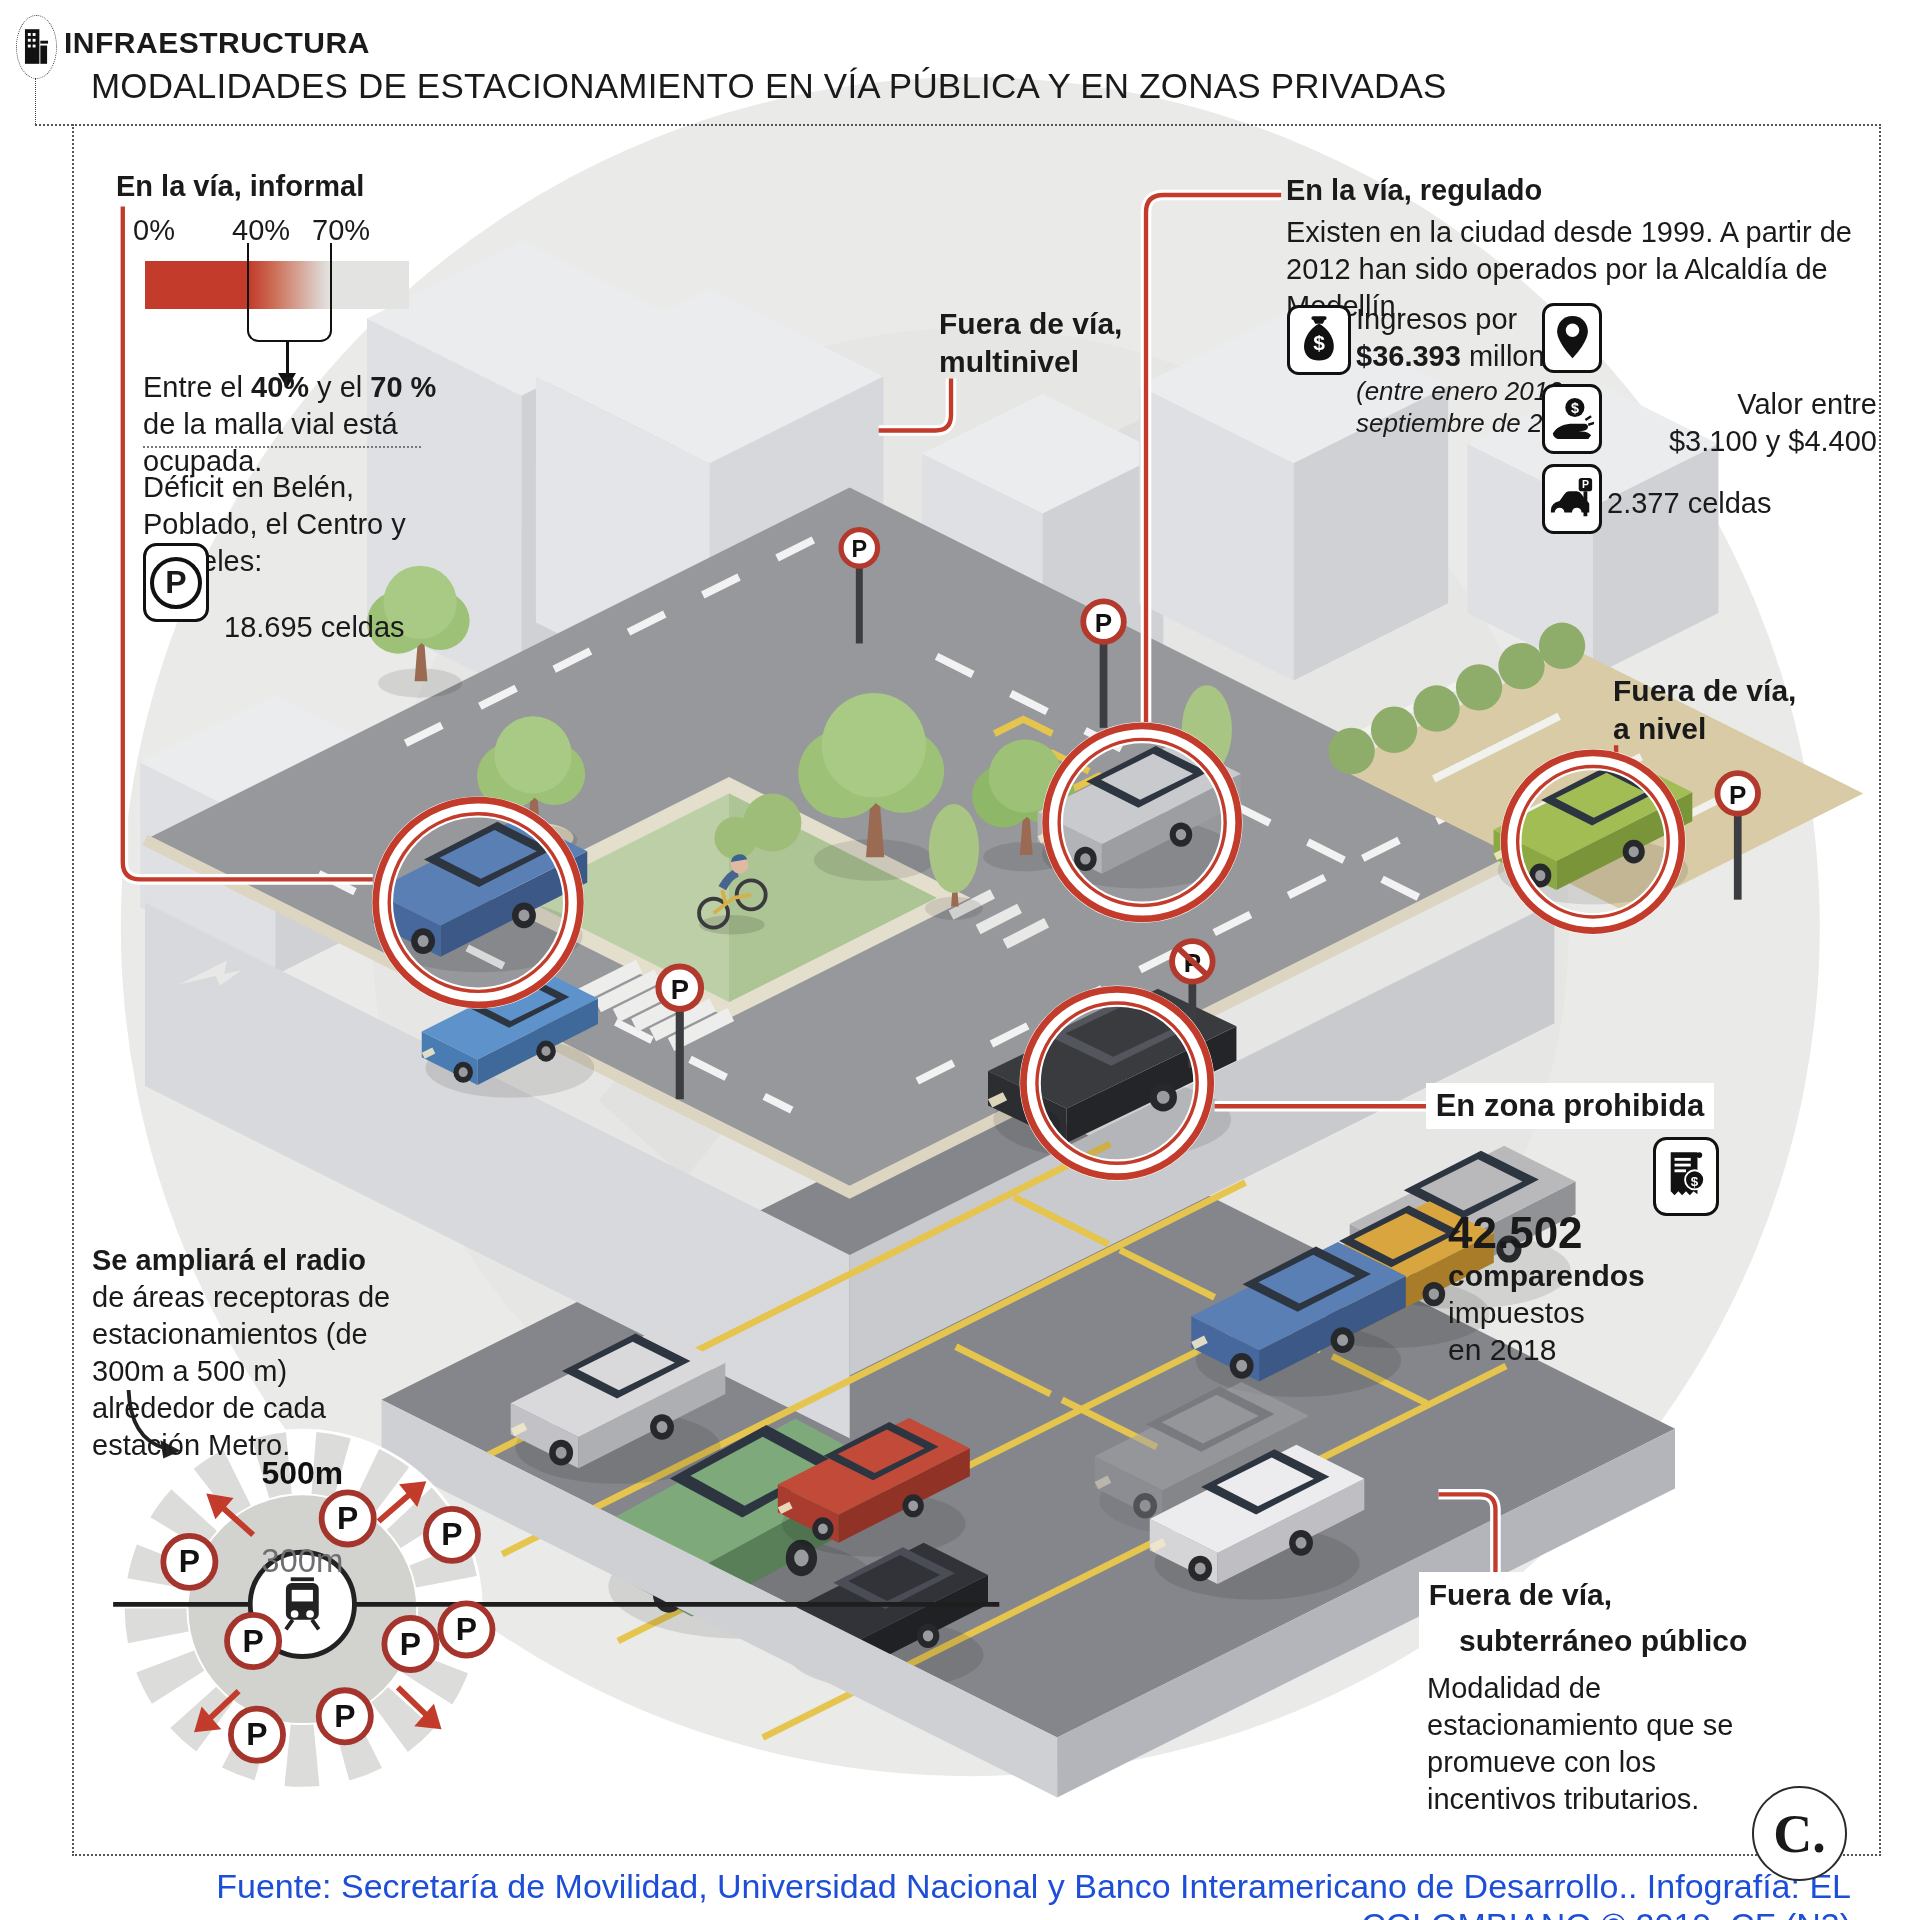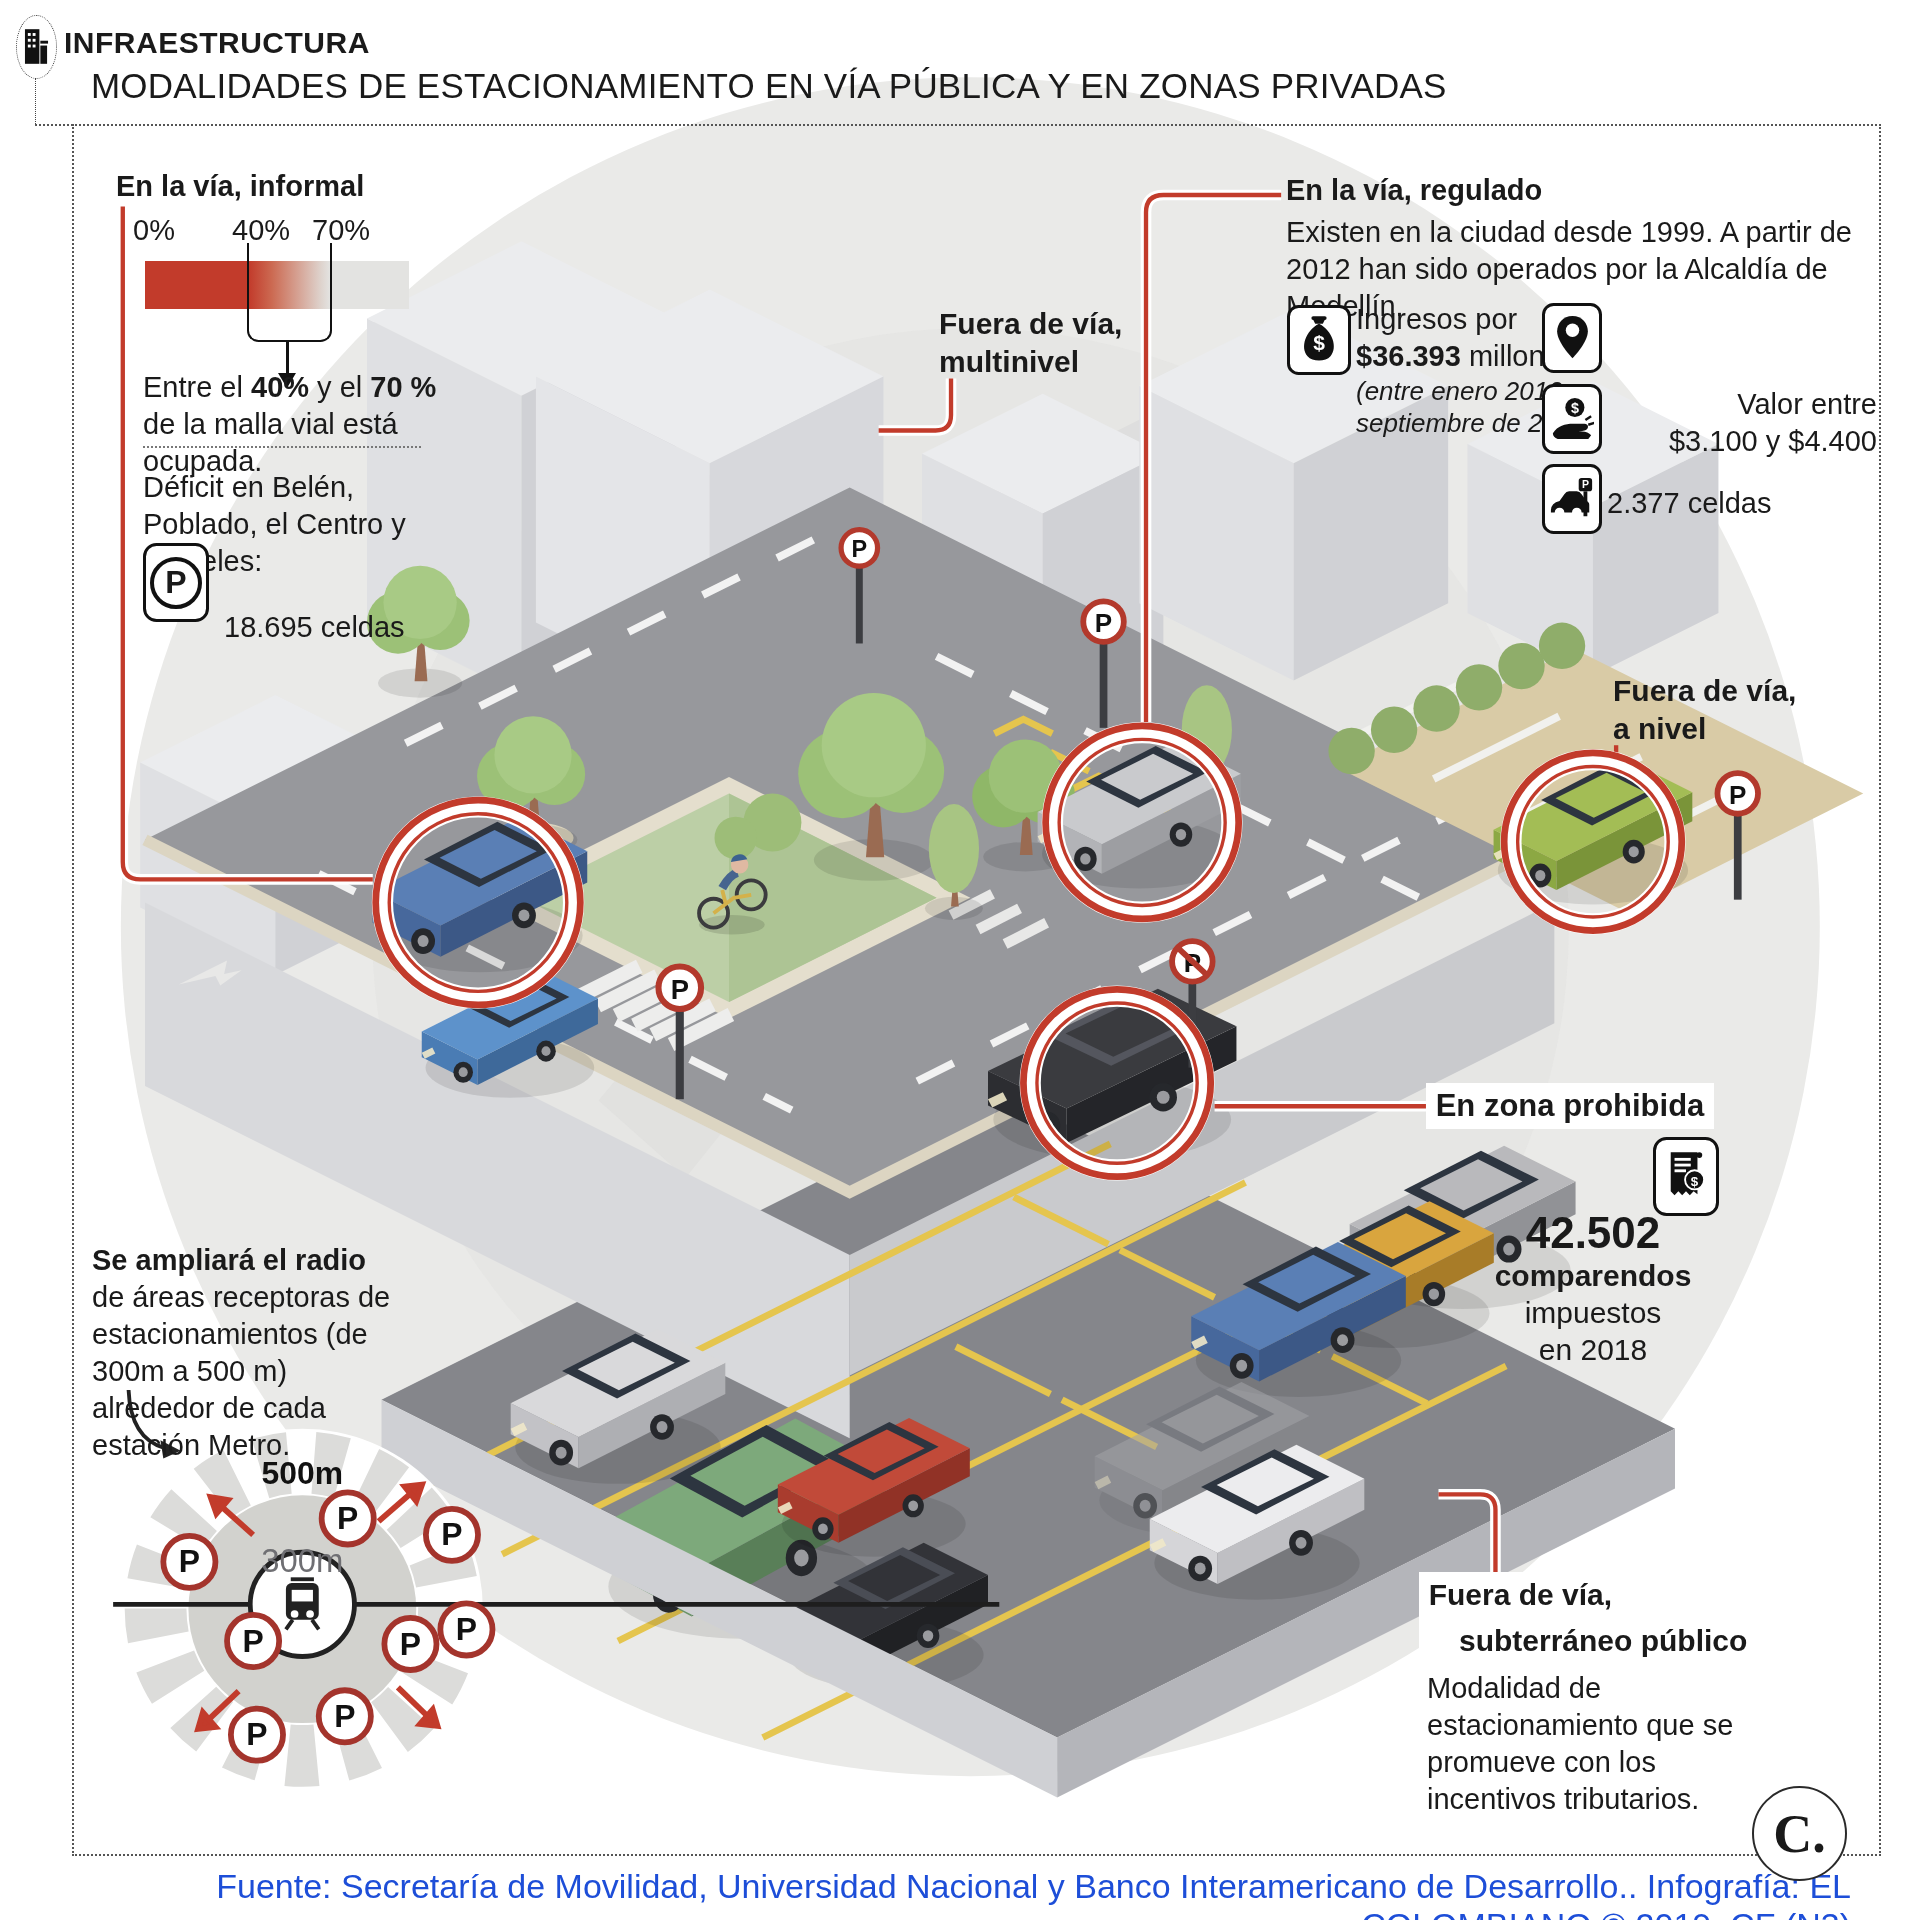--- a/index.html
+++ b/index.html
@@ -35,21 +35,21 @@
            display:flex;align-items:center;justify-content:center;}
   .p-badge-inner{width:44px;height:44px;border:4.8px solid #111;border-radius:50%;
            display:flex;align-items:center;justify-content:center;font-size:32px;font-weight:bold;}
   
   .stat-icon{width:58px;height:64px;border:3.9px solid #111;border-radius:11.6px;background:#fff;
              display:flex;align-items:center;justify-content:center;}
   .stat-note{font-size:26px;font-style:italic;line-height:32px;}
   
   .callout{font-size:30px;font-weight:bold;line-height:38px;}
   .white-box{background:#fff;padding:3.9px 9.7px;}
-  .fines{left:1448px;top:1209px;width:290px;text-align:center;}
+  .fines{left:1448px;top:1209px;width:290px;text-align:left;}
   .fines .num{font-size:44px;font-weight:bold;line-height:48px;}
   .fines .l{font-size:30px;line-height:37px;}
   .footer{left:0;top:1867px;width:1851px;text-align:right;font-size:34px;color:#1d4ed8;}
   .logo{left:1752px;top:1786px;width:91px;height:91px;border:2.9px solid #2a2a2a;border-radius:50%;
         background:#fff;display:flex;align-items:center;justify-content:center;
         font-family:"Liberation Serif",serif;font-weight:bold;font-size:54px;z-index:5;}
 </style>
 </head>
 <body>
 

